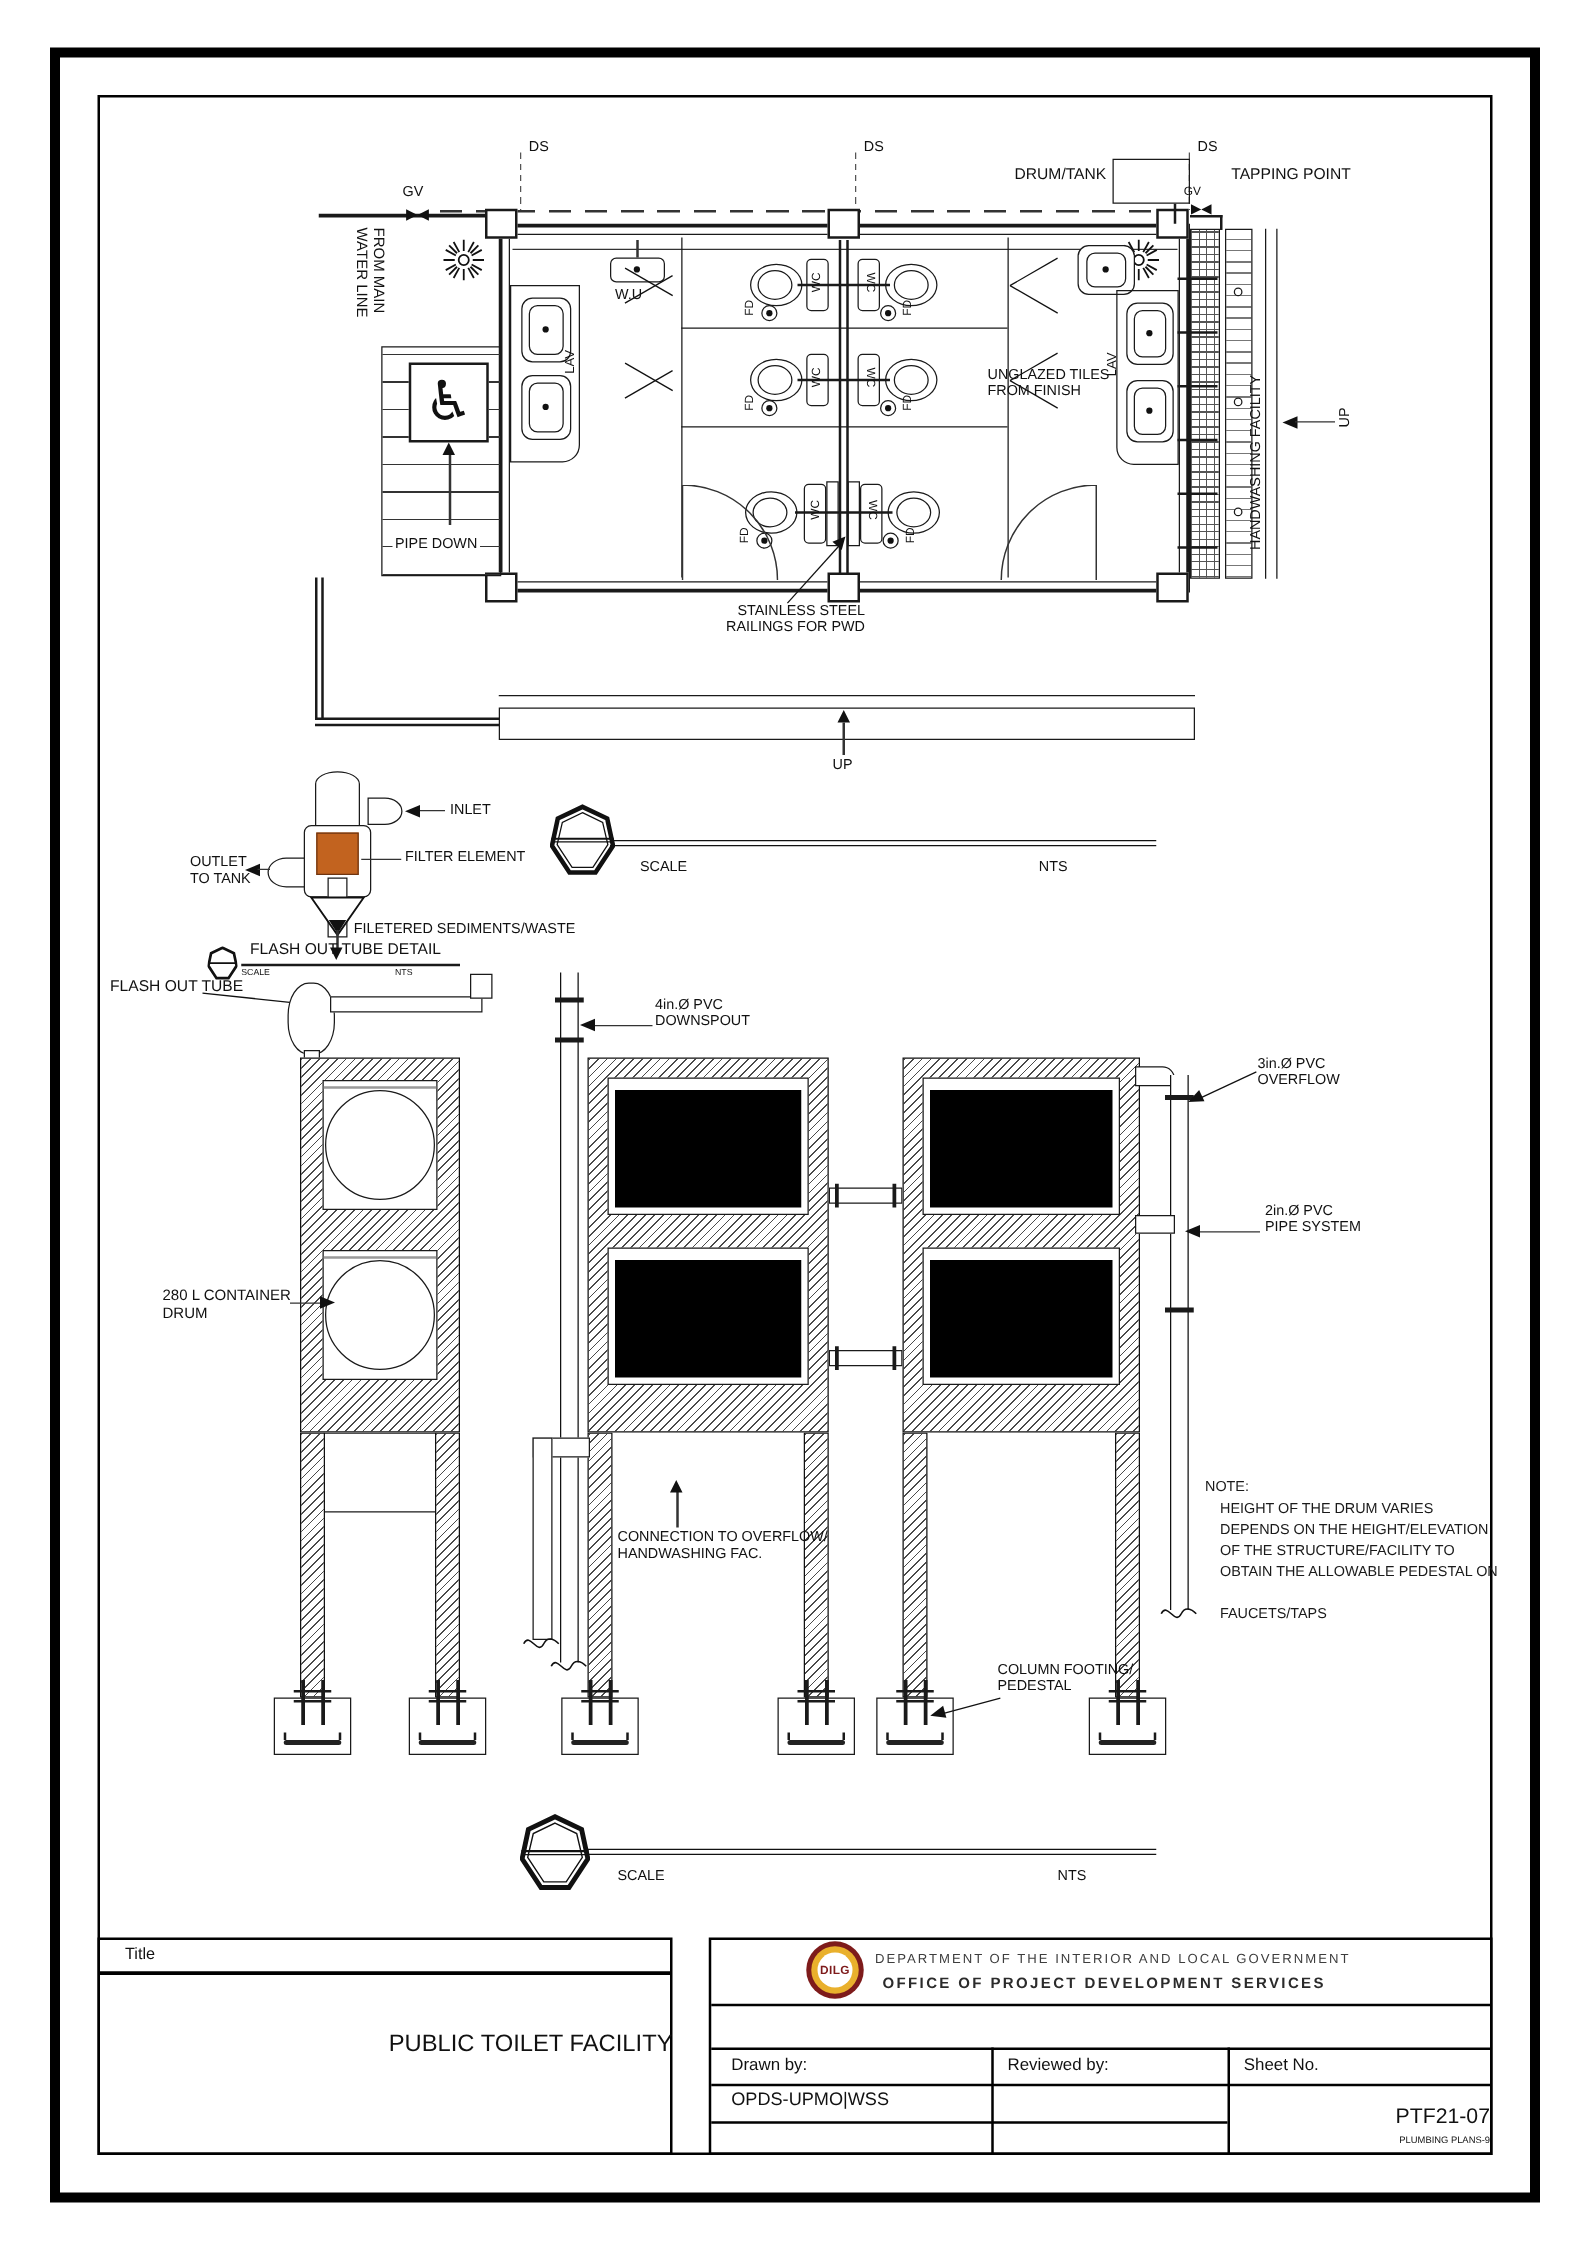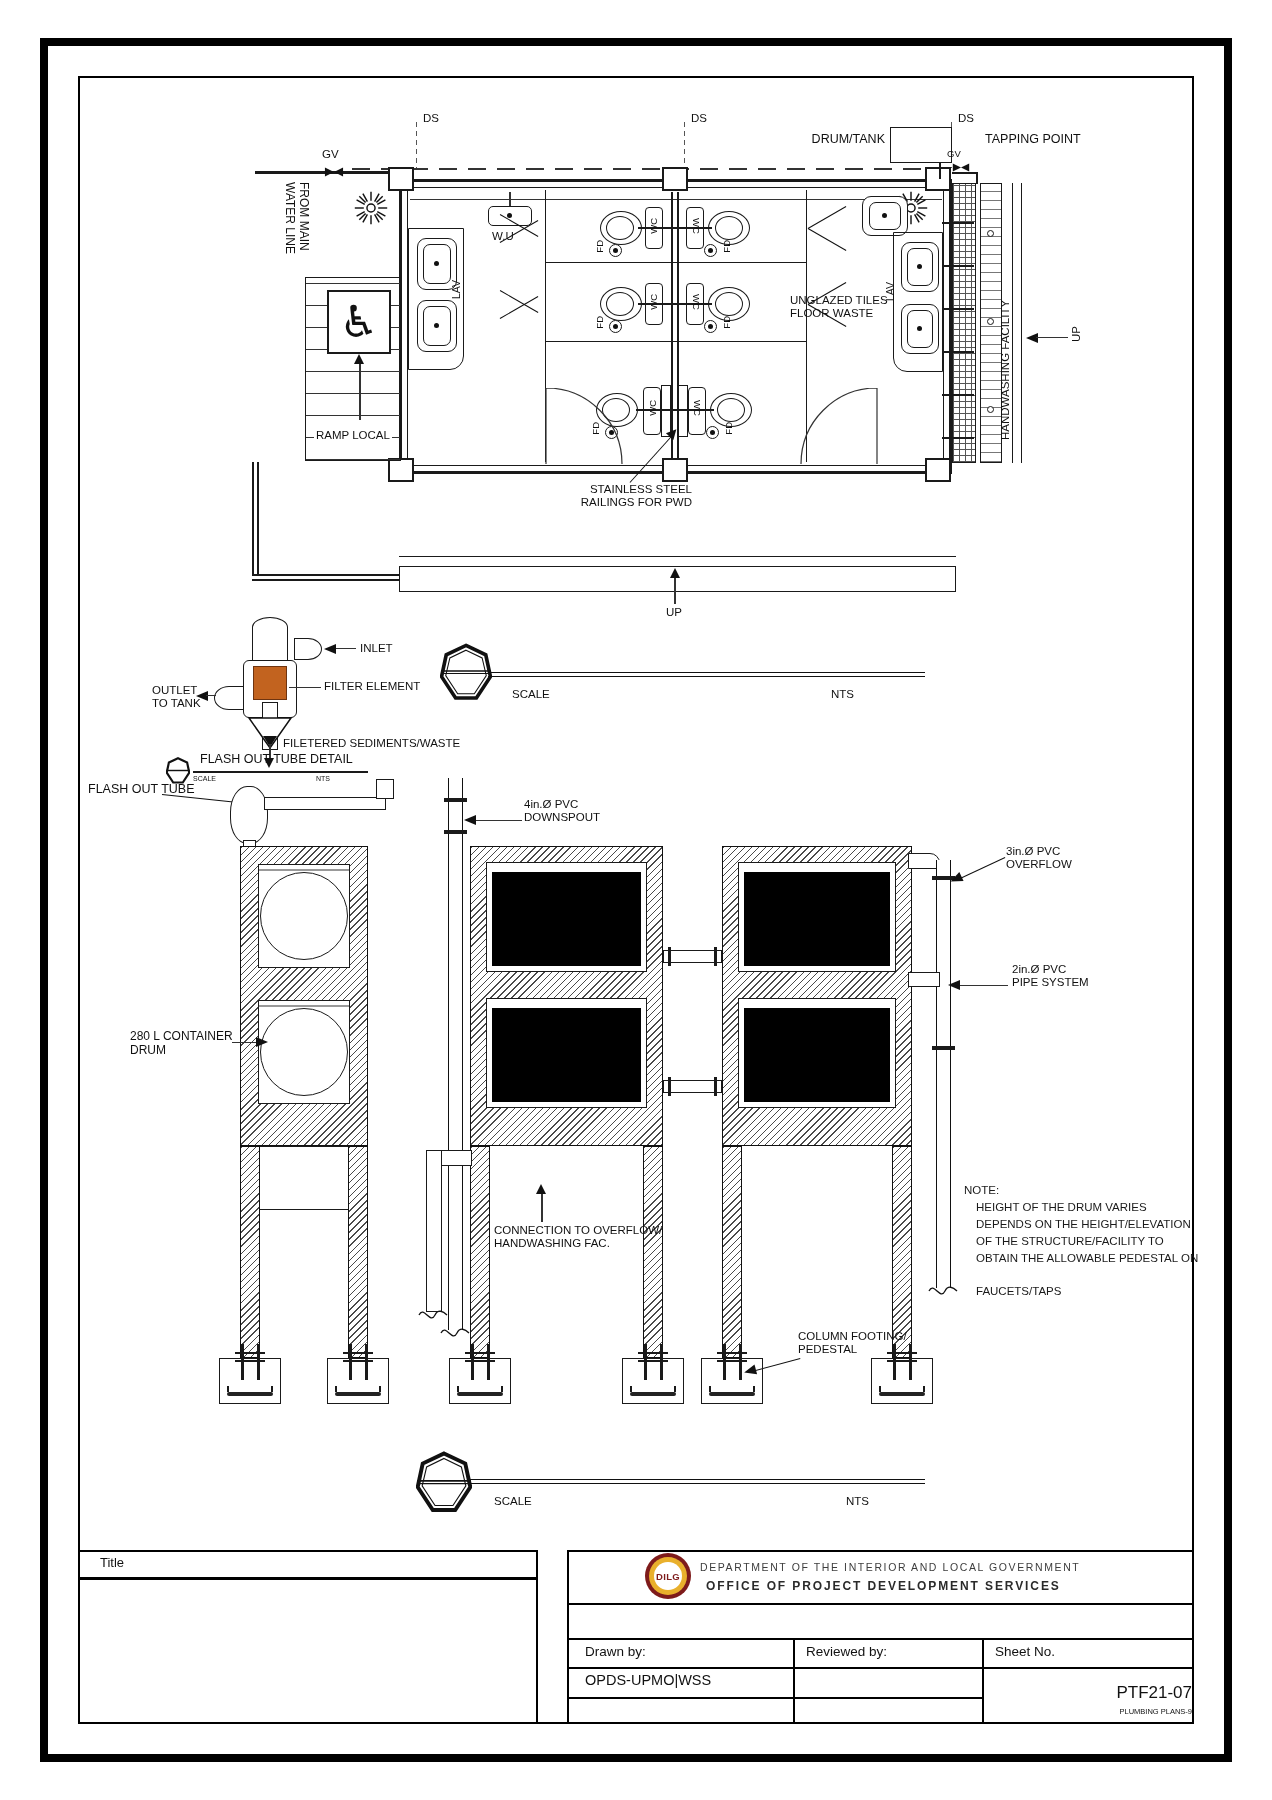--- a/index.html
+++ b/index.html
@@ -199,21 +199,21 @@
 
     <svg class="abs" style="left:545px;top:388px;" width="78" height="78" viewBox="0 0 78 78">
         <path d="M1,0 L1,76 M1,0 A76,76 0 0 1 77,76" fill="none" stroke="#333" stroke-width="1.2"></path>
       </svg>
     <svg class="abs" style="left:800px;top:388px;" width="78" height="78" viewBox="0 0 78 78">
         <path d="M77,0 L77,76 M77,0 A76,76 0 0 0 1,76" fill="none" stroke="#333" stroke-width="1.2"></path>
       </svg>
 
     <div class="t" style="left:790px;top:294px;">
       <div>UNGLAZED TILES</div>
-      <div>FLOOR WASTE</div>
+      <div>FROM FINISH</div>
     </div>
 
     <div class="box" style="left:862px;top:196px;width:46px;height:40px;border-radius:9px;"></div>
     <div class="box nofill" style="left:869px;top:202px;width:32px;height:28px;border-width:1px;border-radius:7px;"></div>
     <div class="abs" style="left:882px;top:213px;width:5px;height:5px;border-radius:50%;background:#111;"></div>
     <div class="box nofill" style="left:893px;top:232px;width:50px;height:140px;border-radius:0 0 0 14px;"></div>
     <div class="box" style="left:901px;top:242px;width:38px;height:50px;border-radius:9px;"></div>
     <div class="box nofill" style="left:907px;top:248px;width:26px;height:38px;border-width:1px;border-radius:7px;"></div>
     <div class="abs" style="left:917px;top:264px;width:5px;height:5px;border-radius:50%;background:#111;"></div>
     <div class="box" style="left:901px;top:304px;width:38px;height:50px;border-radius:9px;"></div>
@@ -251,21 +251,21 @@
       </svg>
     <div class="hl" style="left:952px;top:172px;width:26px;height:2px;"></div>
     <div class="vl" style="left:976px;top:172px;height:12px;width:2px;"></div>
 
     <div class="box nofill treads" style="left:305px;top:277px;width:96px;height:184px;border-width:1px;"></div>
     <div class="box" style="left:327px;top:290px;width:64px;height:64px;border-width:2px;display:flex;align-items:center;justify-content:center;">
       <span style="font-family:'DejaVu Sans',sans-serif;font-size:44px;line-height:1;color:#111;">♿</span>
     </div>
     <div class="vl thin" style="left:359px;top:362px;height:58px;"></div>
     <div class="tri tri-up" style="left:354px;top:354px;"></div>
-    <div class="t" style="left:314px;top:429px;background:#fff;padding:0 2px;">RAMP LOCAL</div>
+    <div class="t" style="left:314px;top:429px;background:#fff;padding:0 2px;">PIPE DOWN</div>
 
     <div class="hl" style="left:399px;top:556px;width:557px;height:1.2px;"></div>
     <div class="box nofill" style="left:399px;top:566px;width:557px;height:26px;border-width:1.2px;"></div>
     <div class="tri tri-up" style="left:670px;top:568px;"></div>
     <div class="vl thin" style="left:674px;top:578px;height:26px;"></div>
     <div class="t" style="left:666px;top:606px;">UP</div>
 
     <div class="vl" style="left:252px;top:462px;height:114px;"></div>
     <div class="vl" style="left:257px;top:462px;height:114px;"></div>
     <div class="hl" style="left:252px;top:574px;width:148px;"></div>
@@ -511,20 +511,21 @@
   <div class="abs dbl" style="left:470px;top:1479px;width:455px;height:5px;"></div>
   <div class="t" style="left:494px;top:1495px;">SCALE</div>
   <div class="t" style="left:846px;top:1495px;">NTS</div>
 
   <div class="abs" style="left:0;top:0;width:1272px;height:10px;">
 
     <div class="abs" style="left:78px;top:1550px;width:460px;height:174px;border:2.5px solid #000;"></div>
     <div class="hl" style="left:80px;top:1577px;width:456px;height:2.5px;background:#000;"></div>
     <div class="t" style="left:100px;top:1556px;font-size:13px;">Title</div>
     <div class="abs tc" style="left:78px;top:1624px;width:460px;">
+      <div style="font-size:19px;line-height:24px;color:#111;">PUBLIC TOILET FACILITY</div>
     </div>
 
     <div class="abs" style="left:567px;top:1550px;width:627px;height:174px;border:2.5px solid #000;"></div>
 
     <div class="abs" style="left:645px;top:1553px;width:46px;height:46px;border-radius:50%;background:#7e1b1b;">
       <div class="abs" style="left:4px;top:4px;width:38px;height:38px;border-radius:50%;background:#e9b02c;"></div>
       <div class="abs" style="left:9px;top:9px;width:28px;height:28px;border-radius:50%;background:#fff;display:flex;align-items:center;justify-content:center;">
         <span style="font-size:9.5px;font-weight:bold;color:#7e1b1b;letter-spacing:.3px;">DILG</span>
       </div>
     </div>

